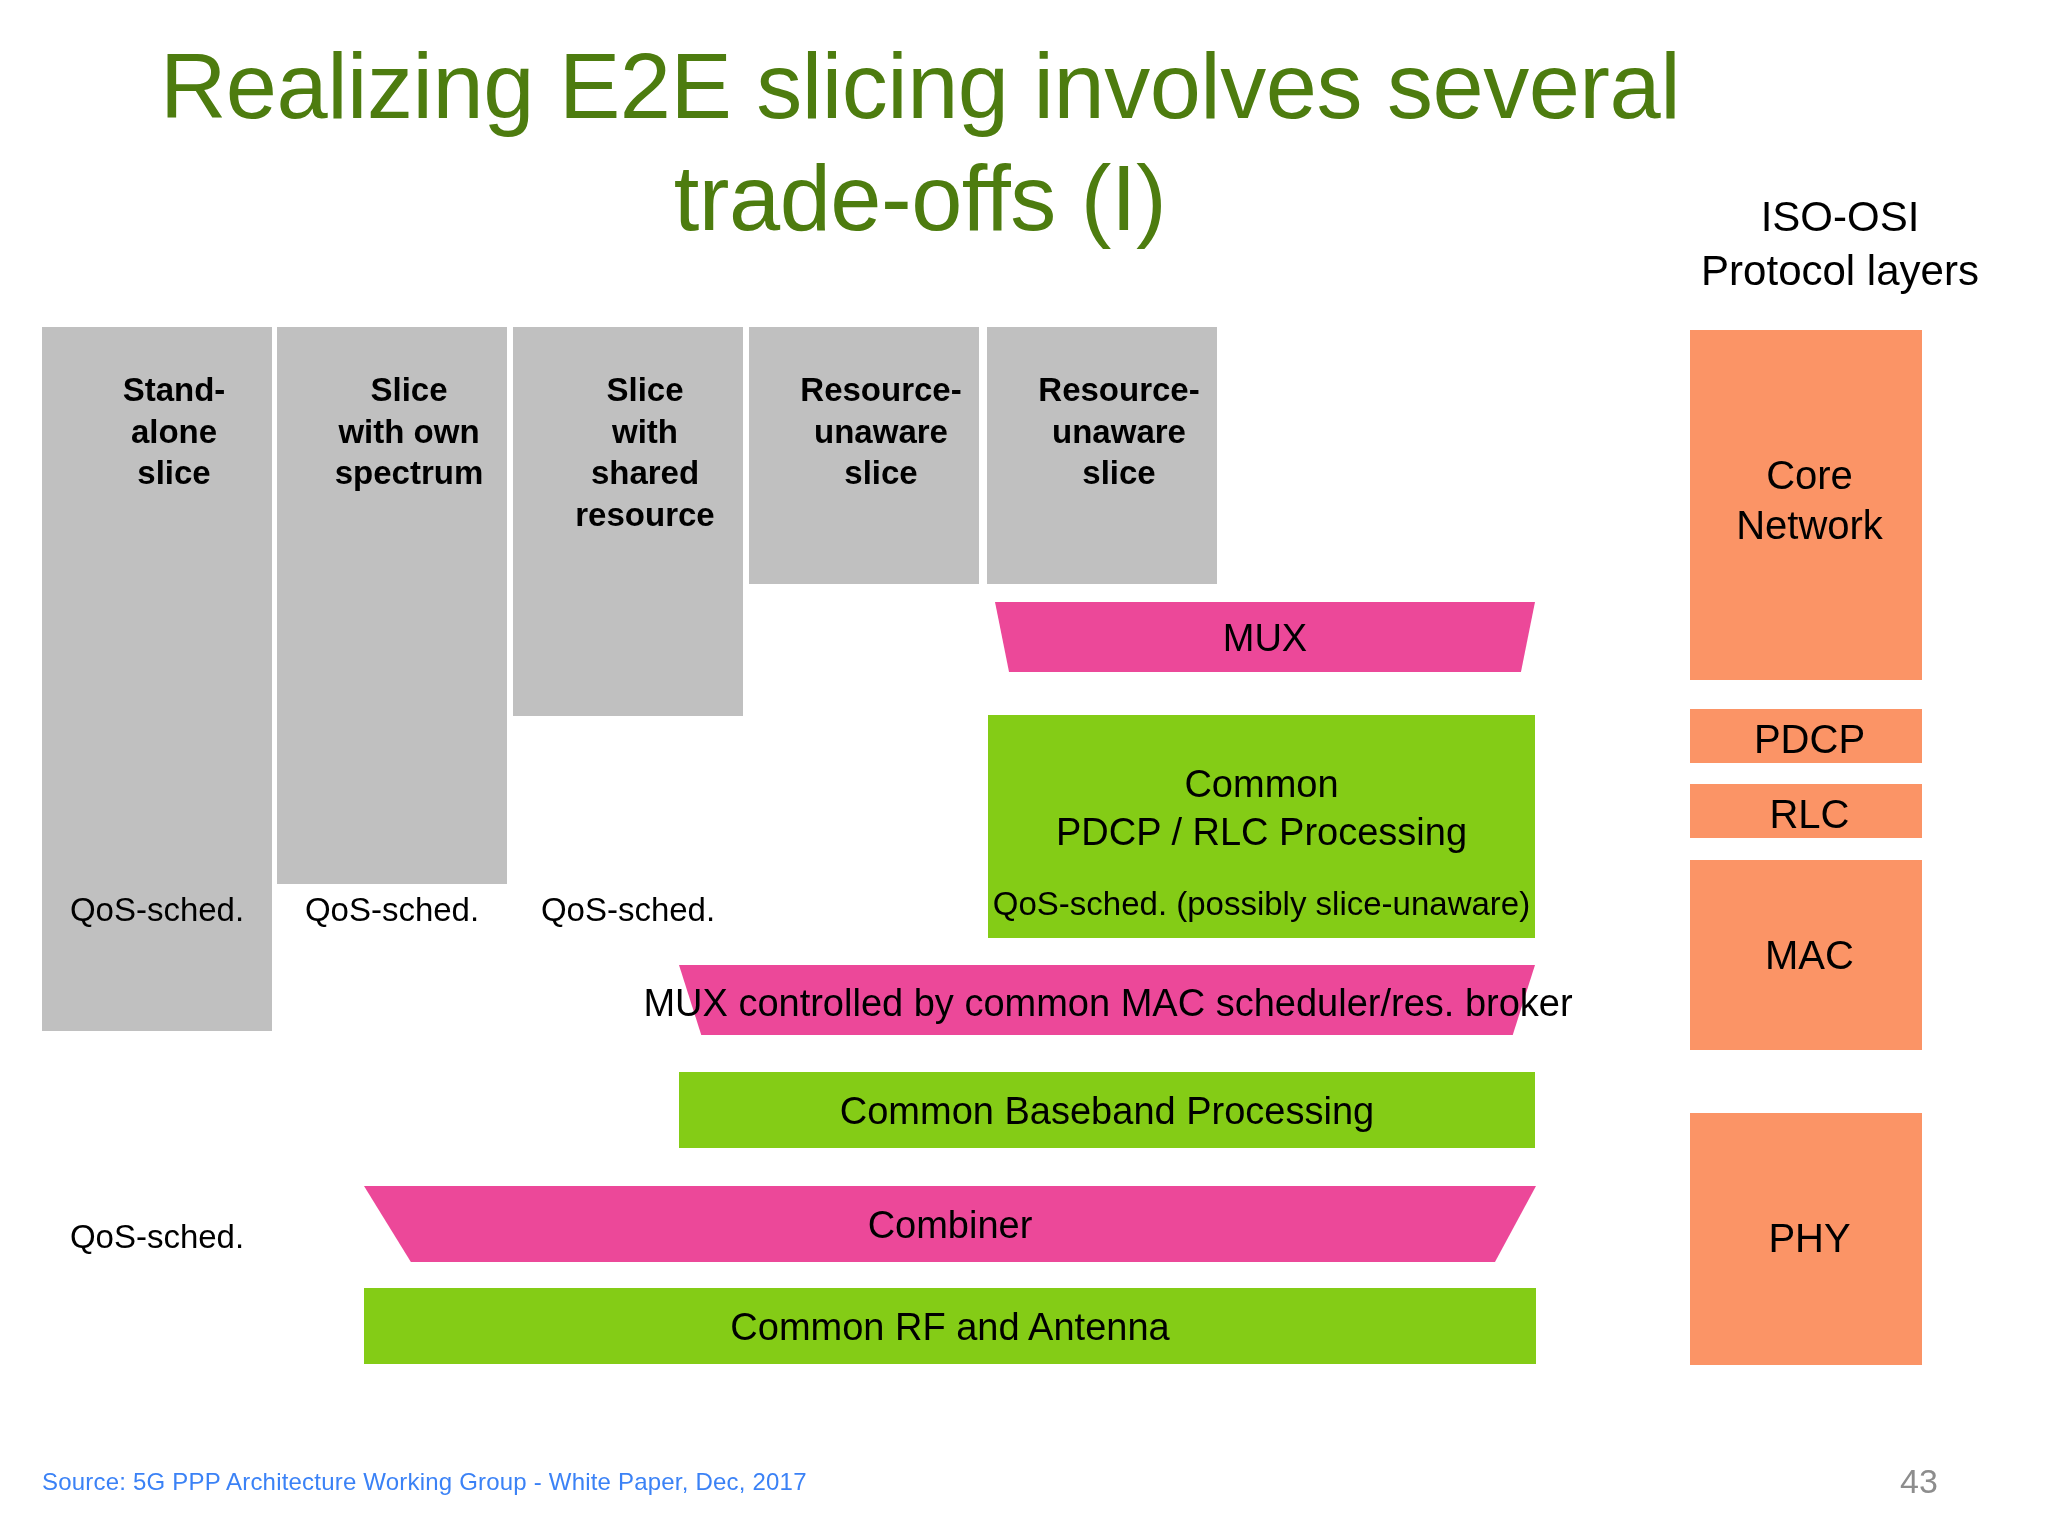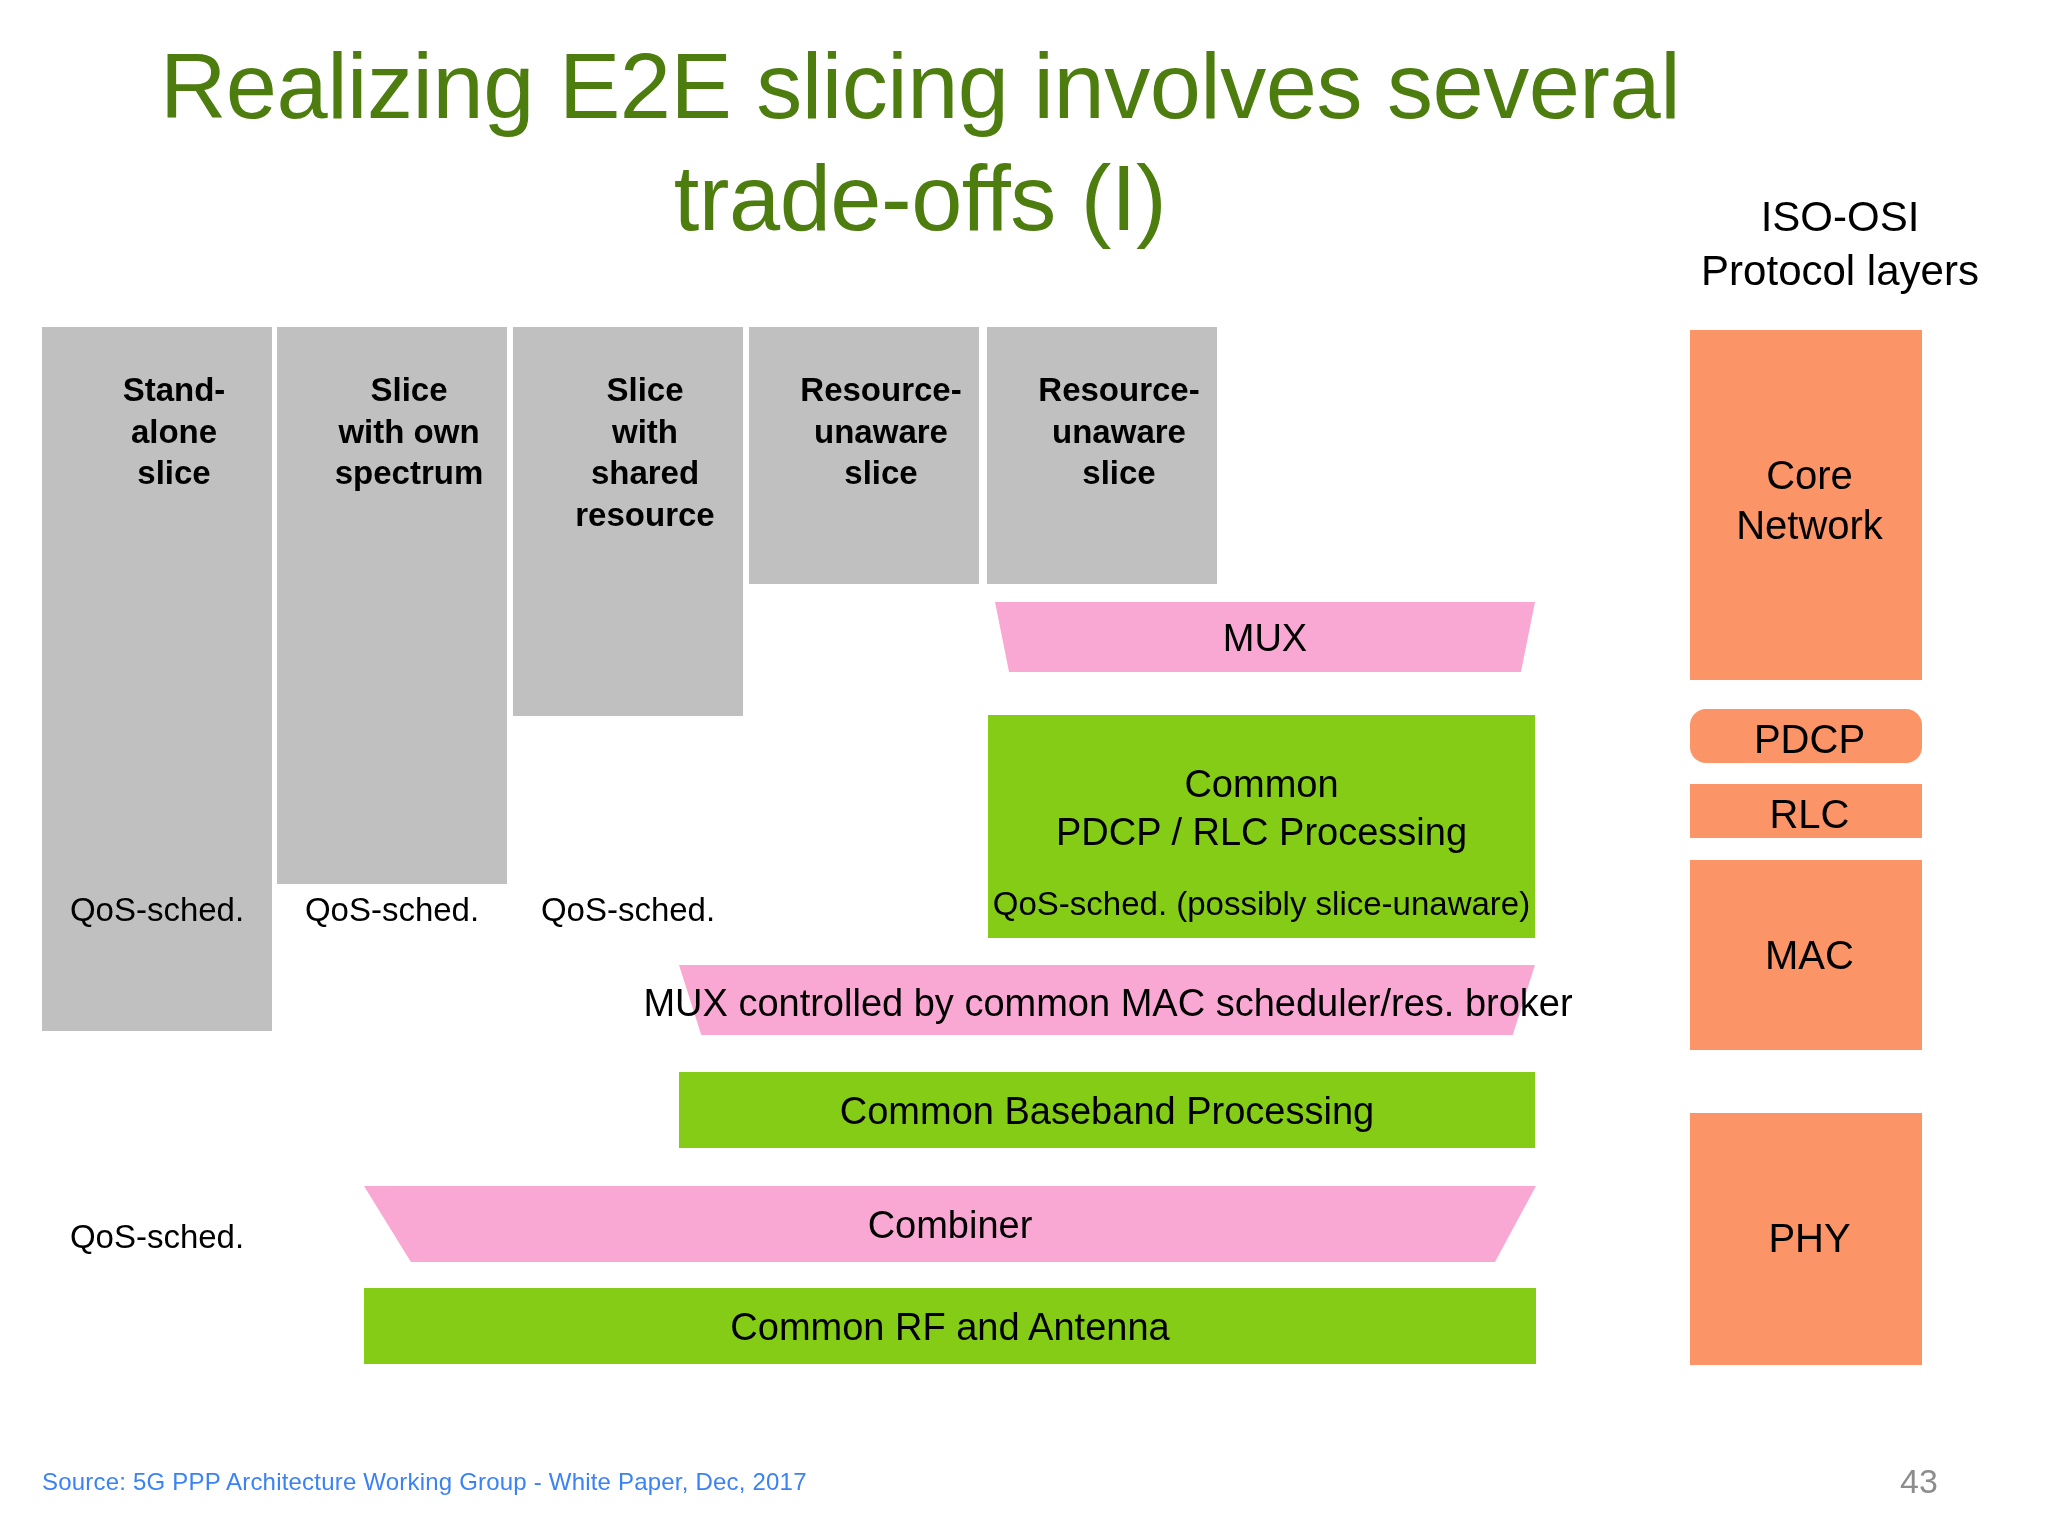--- a/index.html
+++ b/index.html
@@ -67,21 +67,21 @@
     left: 0;
     right: 0;
     text-align: center;
     font-size: 33px;
     line-height: 1.2;
   }
 
   
   .blue-dark {
     position: absolute;
-    background: #f9a8d4;
+    background: #ec4899;
   }
   .blue-light {
     position: absolute;
     background: #84cc16;
   }
   .blue-label {
     position: absolute;
     left: 0;
     right: 0;
     text-align: center;
@@ -200,21 +200,21 @@
 
 <div class="blue-light" style="left:364px; top:1288px; width:1172px; height:76px;">
   <div class="blue-label" style="top:16px;">Common RF and Antenna</div>
 </div>
 
 <div class="osi-box" style="top:330px; height:350px;">
   <div class="osi-label" style="top:120px;">Core
 Network</div>
 </div>
 
-<div class="osi-box" style="top:709px; height:54px;border-radius:16px;">
+<div class="osi-box" style="top:709px; height:54px;">
   <div class="osi-label" style="top:5px;">PDCP</div>
 </div>
 
 <div class="osi-box" style="top:784px; height:54px;">
   <div class="osi-label" style="top:5px;">RLC</div>
 </div>
 
 <div class="osi-box" style="top:860px; height:190px;">
   <div class="osi-label" style="top:70px;">MAC</div>
 </div>

